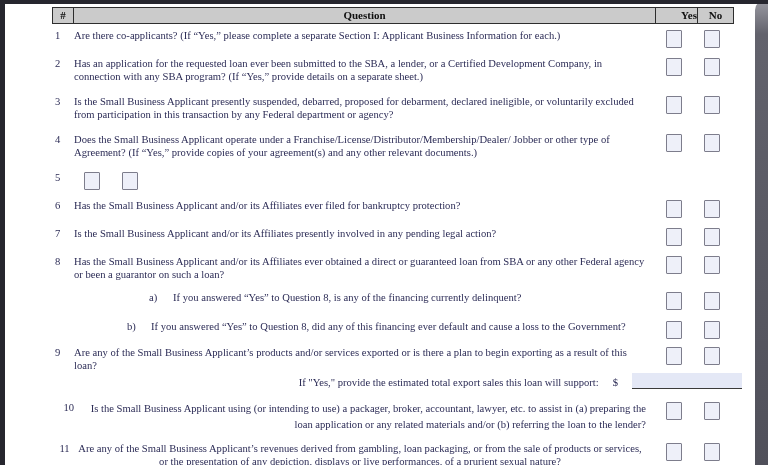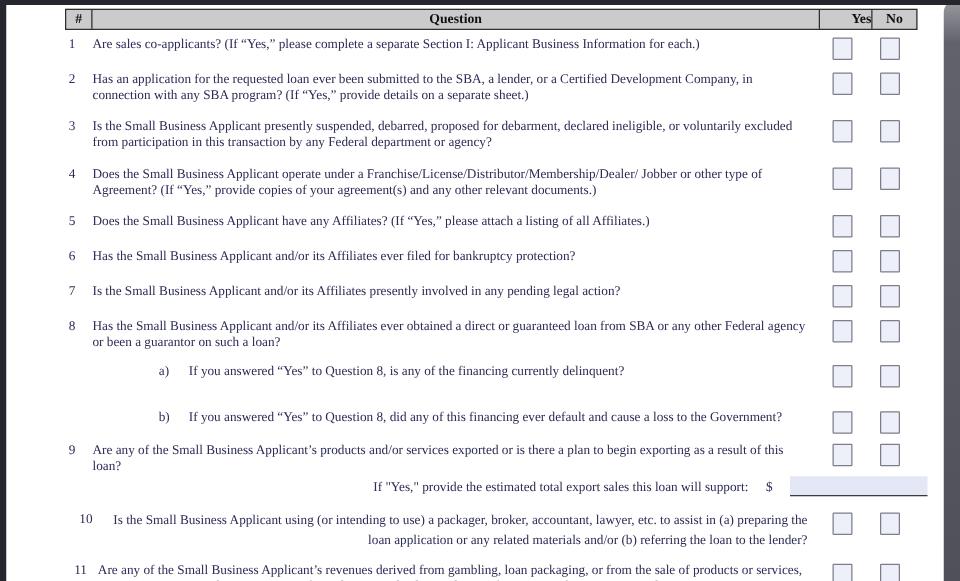--- a/index.html
+++ b/index.html
@@ -67,21 +67,21 @@
   }
   
   #rows .row:nth-child(1){margin-bottom:9px;}
   #rows .row:nth-child(2){margin-bottom:12px;}
   #rows .row:nth-child(3){margin-bottom:12px;}
   #rows .row:nth-child(4){margin-bottom:12px;}
   #rows .row:nth-child(5){margin-bottom:9px;}
   #rows .row:nth-child(6){margin-bottom:9px;}
   #rows .row:nth-child(7){margin-bottom:9px;}
   #rows .row:nth-child(8){margin-bottom:10px;}
-  #rows .row:nth-child(9){margin-bottom:18px;}
+  #rows .row:nth-child(9){margin-bottom:10px;gap:22px;}
   #rows .row:nth-child(10){margin-bottom:7px;}
   #rows .row:nth-child(11){margin-bottom:1px;}
   #rows .row:nth-child(12){margin-bottom:12px;}
   #rows .row:nth-child(13){margin-bottom:9px;text-align:right;}
   #rows .row:nth-child(13) .qtext{line-height:16px;}
   #rows .row:nth-child(14){margin-bottom:0;text-align:center;}
 </style>
 </head>
 <body>
 
@@ -92,21 +92,21 @@
 <div class="page">
   <div class="header-row">
     <div class="hc hc-num">#</div>
     <div class="hc hc-q">Question</div>
     <div class="hc hc-yes">Yes</div>
     <div class="hc hc-no">No</div>
   </div>
   <div id="rows">
       <div class="row q">
         <div class="num">1</div>
-        <div class="qtext"><span>Are sales co-applicants?</span> <span class="note">(If “Yes,” please complete a separate Section I: Applicant Business Information for each.)</span></div>
+        <div class="qtext"><span>Are there co-applicants?</span> <span class="note">(If “Yes,” please complete a separate Section I: Applicant Business Information for each.)</span></div>
         <div class="boxes">
           <div class="checkbox"></div>
           <div class="checkbox"></div>
         </div>
       </div>
       <div class="row q">
         <div class="num">2</div>
         <div class="qtext"><span>Has an application for the requested loan ever been submitted to the SBA, a lender, or a Certified Development Company, in connection with any SBA program?</span> <span class="note">(If “Yes,” provide details on a separate sheet.)</span></div>
         <div class="boxes">
           <div class="checkbox"></div>
@@ -124,21 +124,20 @@
       <div class="row q">
         <div class="num">4</div>
         <div class="qtext"><span>Does the Small Business Applicant operate under a Franchise/License/Distributor/Membership/Dealer/ Jobber or other type of Agreement?</span> <span class="note">(If “Yes,” provide copies of your agreement(s) and any other relevant documents.)</span></div>
         <div class="boxes">
           <div class="checkbox"></div>
           <div class="checkbox"></div>
         </div>
       </div>
       <div class="row q">
         <div class="num">5</div>
-        <div class="qtext"><span>Does the Small Business Applicant have any Affiliates?</span> <span class="note">(If “Yes,” please attach a listing of all Affiliates.)</span></div>
         <div class="boxes">
           <div class="checkbox"></div>
           <div class="checkbox"></div>
         </div>
       </div>
       <div class="row q">
         <div class="num">6</div>
         <div class="qtext"><span>Has the Small Business Applicant and/or its Affiliates ever filed for bankruptcy protection?</span></div>
         <div class="boxes">
           <div class="checkbox"></div>

